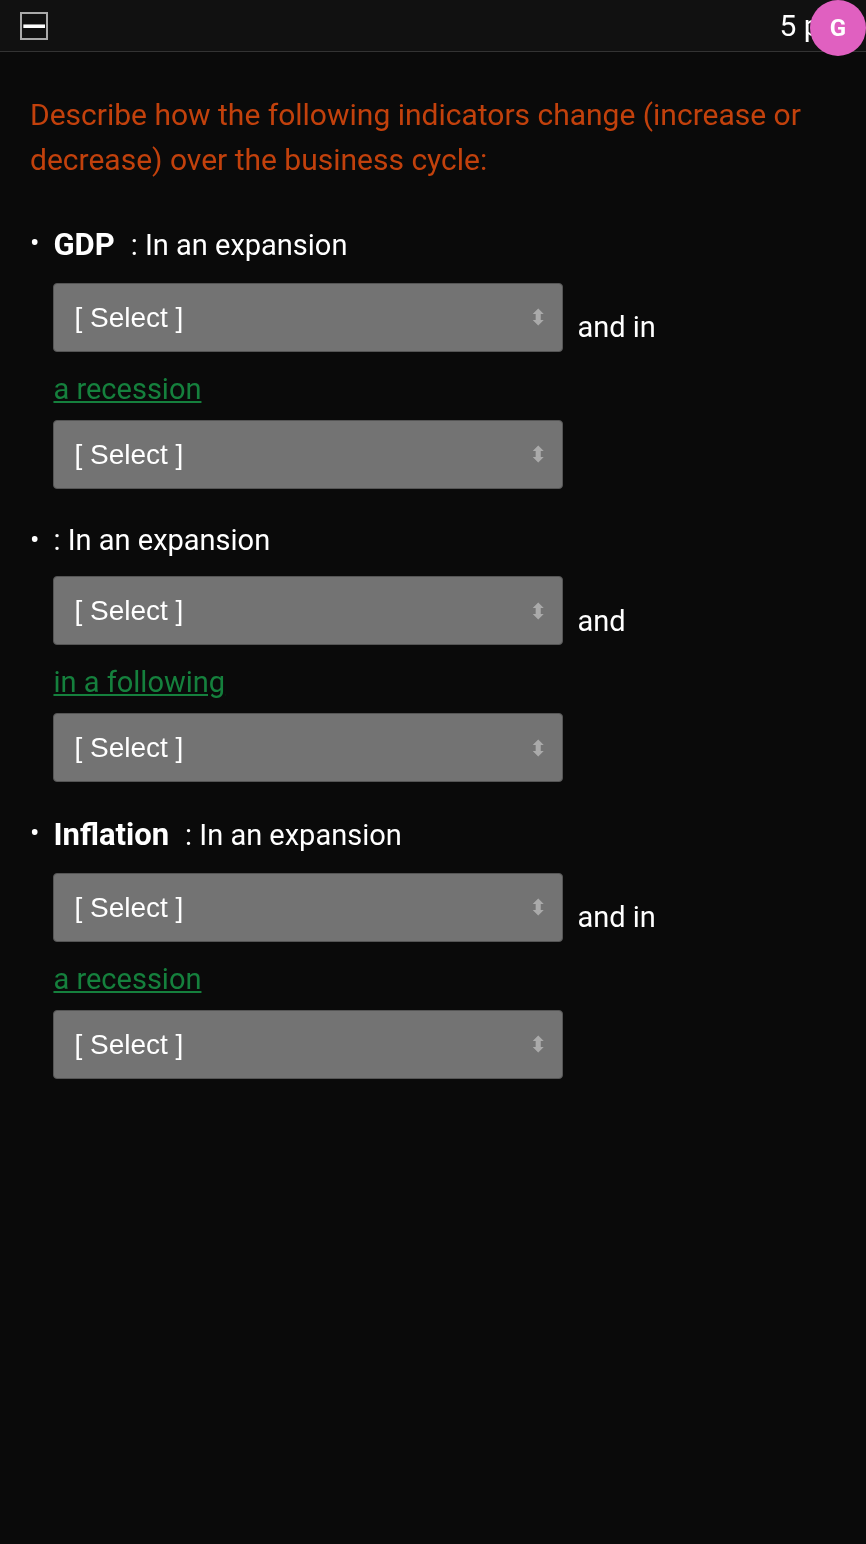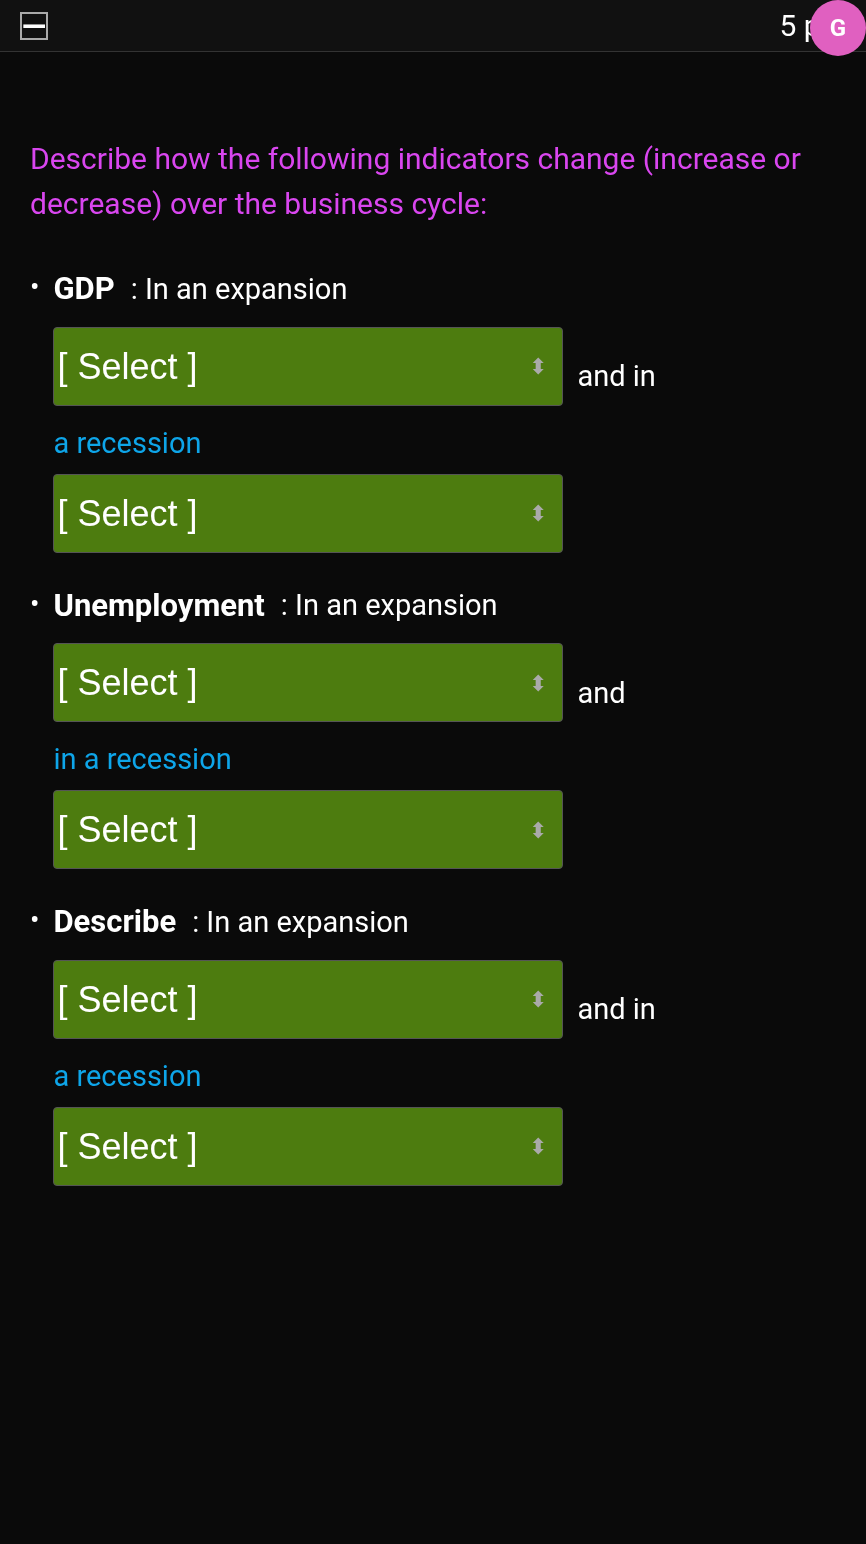--- a/index.html
+++ b/index.html
@@ -68,22 +68,21 @@
     }
 
     .content {
       padding: 40px 30px 60px 30px;
     }
 
     .question-text {
       font-size: 30px;
       line-height: 1.5;
       margin-bottom: 40px;
-      color: #d946ef;
-      margin-top: 44px;
+      color: #c2410c;
     }
 
     .indicator-line {
       font-size: 29px;
       margin-bottom: 14px;
       line-height: 1.5;
       display: flex;
       align-items: center;
       flex-wrap: wrap;
       gap: 16px;
@@ -102,26 +101,26 @@
       flex-wrap: wrap;
     }
 
     .select-wrapper {
       position: relative;
       width: 510px;
     }
 
     select {
       width: 100%;
-      background-color: #4d7c0f;
+      background-color: #737373;
       color: #ffffff;
       border: 1.5px solid #555;
       border-radius: 4px;
-      padding: 18px 56px 18px 3px;
-      font-size: 36px;
+      padding: 18px 56px 18px 20px;
+      font-size: 28px;
       appearance: none;
       -webkit-appearance: none;
       cursor: pointer;
       outline: none;
     }
 
     select option {
       background-color: #1a1a1a;
       color: #ffffff;
     }
@@ -138,23 +137,24 @@
 
     .after-text {
       font-size: 29px;
       color: #ffffff;
       white-space: nowrap;
       margin-top: 20px;
     }
 
     .recession-line {
       font-size: 29px;
-      color: #0ea5e9;
+      color: #15803d;
       margin-bottom: 14px;
       margin-top: 4px;
+      text-decoration: underline;
     }
 
     .bullet-row {
       display: flex;
       align-items: flex-start;
       margin-bottom: 10px;
     }
 
     .bullet {
       font-size: 28px;
@@ -211,53 +211,52 @@
           <span class="select-arrow">⬍</span>
         </div>
       </div>
     </div>
   </div>
 
   <div class="bullet-row">
     <span class="bullet">•</span>
     <div class="bullet-content">
       <div class="indicator-line">
-        <span class="indicator-label">Unemployment</span>
           <span>: In an expansion</span>
       </div>
       <div class="select-row">
         <div class="select-wrapper">
           <select aria-label="Unemployment expansion">
             <option>[ Select ]</option>
             <option>Increases</option>
             <option>Decreases</option>
           </select>
           <span class="select-arrow">⬍</span>
         </div>
         <span class="after-text">and</span>
       </div>
-      <div class="recession-line">in a recession</div>
+      <div class="recession-line">in a following</div>
       <div class="select-row">
         <div class="select-wrapper">
           <select aria-label="Unemployment recession">
             <option>[ Select ]</option>
             <option>Increases</option>
             <option>Decreases</option>
           </select>
           <span class="select-arrow">⬍</span>
         </div>
       </div>
     </div>
   </div>
 
   <div class="bullet-row">
     <span class="bullet">•</span>
     <div class="bullet-content">
       <div class="indicator-line">
-        <span class="indicator-label">Describe</span>
+        <span class="indicator-label">Inflation</span>
           <span>: In an expansion</span>
       </div>
       <div class="select-row">
         <div class="select-wrapper">
           <select aria-label="Inflation expansion">
             <option>[ Select ]</option>
             <option>Increases</option>
             <option>Decreases</option>
           </select>
           <span class="select-arrow">⬍</span>

